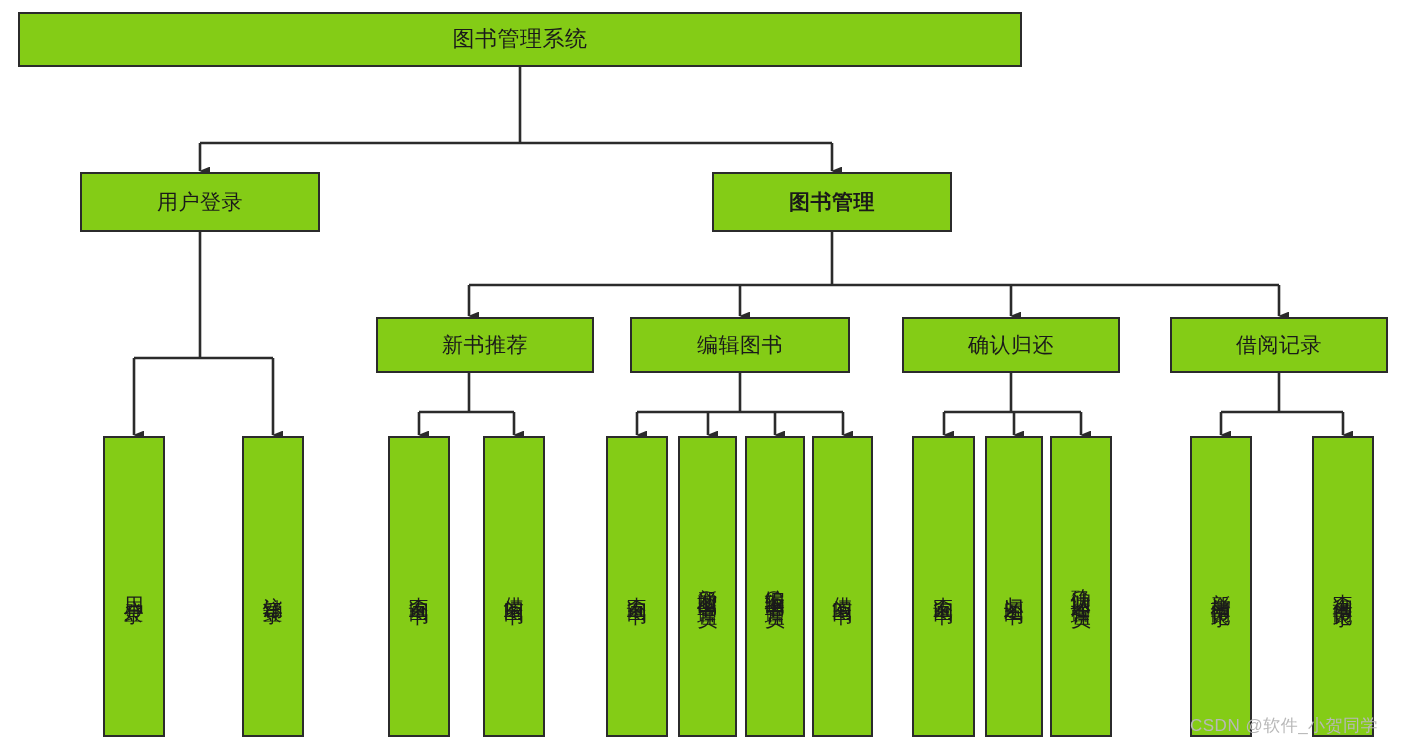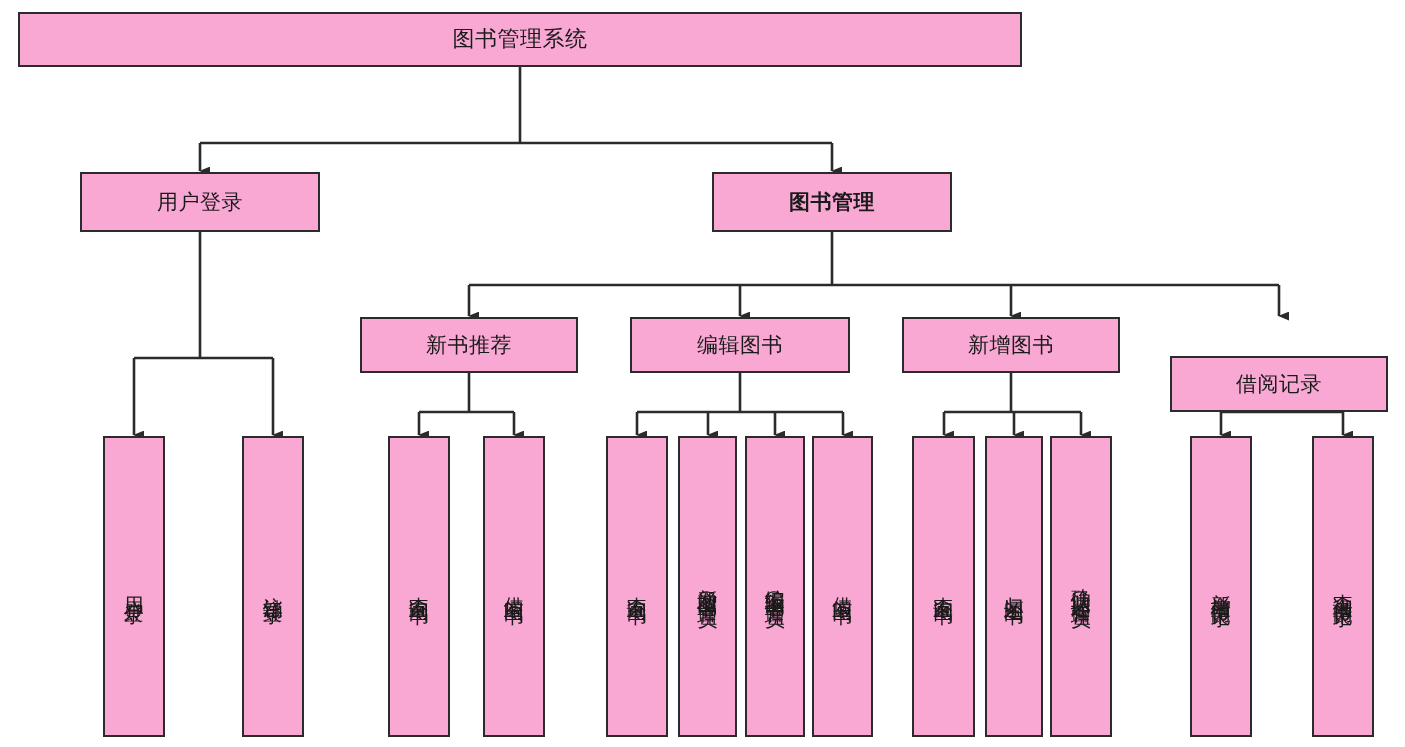--- a/index.html
+++ b/index.html
@@ -21,21 +21,21 @@
     position: absolute;
     left: 0;
     top: 0;
     width: 1405px;
     height: 747px;
     pointer-events: none;
   }
   .node {
     position: absolute;
     box-sizing: border-box;
-    background: #f9a8d4;
+    background: #84cc16;
     border: 2.5px solid #2b2b2b;
     display: flex;
     align-items: center;
     justify-content: center;
     overflow: hidden;
   }
   .node .label {
     color: #1a1a1a;
     font-size: 21px;
     line-height: 1.12;
@@ -110,30 +110,30 @@
   <div id="node-layer">
       <div class="node root" style="left: 18px; top: 12px; width: 1004px; height: 55px;">
         <span class="label">图书管理系统</span>
       </div>
       <div class="node" style="left: 80px; top: 172px; width: 240px; height: 60px;">
         <span class="label">用户登录</span>
       </div>
       <div class="node" style="left: 712px; top: 172px; width: 240px; height: 60px; font-weight: bold;">
         <span class="label">图书管理</span>
       </div>
-      <div class="node" style="left: 360px; top: 317px; width: 218px; height: 56px;">
+      <div class="node" style="left: 376px; top: 317px; width: 218px; height: 56px;">
         <span class="label">新书推荐</span>
       </div>
       <div class="node" style="left: 630px; top: 317px; width: 220px; height: 56px;">
         <span class="label">编辑图书</span>
       </div>
       <div class="node" style="left: 902px; top: 317px; width: 218px; height: 56px;">
-        <span class="label">新增图书</span>
+        <span class="label">确认归还</span>
       </div>
-      <div class="node" style="left: 1170px; top: 317px; width: 218px; height: 56px; margin-top: 39px;">
+      <div class="node" style="left: 1170px; top: 317px; width: 218px; height: 56px;">
         <span class="label">借阅记录</span>
       </div>
       <div class="node vertical" style="left: 103px; top: 436px; width: 62px; height: 301px;">
         <span class="label">用户登录</span>
       </div>
       <div class="node vertical" style="left: 242px; top: 436px; width: 62px; height: 301px;">
         <span class="label">注销登录</span>
       </div>
       <div class="node vertical" style="left: 388px; top: 436px; width: 62px; height: 301px;">
         <span class="label">查询图书</span>
@@ -163,13 +163,14 @@
         <span class="label">确认归还（管理员）</span>
       </div>
       <div class="node vertical" style="left: 1190px; top: 436px; width: 62px; height: 301px;">
         <span class="label">新增借阅记录</span>
       </div>
       <div class="node vertical" style="left: 1312px; top: 436px; width: 62px; height: 301px;">
         <span class="label">查询借阅记录</span>
       </div>
     </div>
 
+  <div class="watermark" style="left:1190px; top:714px;">CSDN @软件_小贺同学</div>
 </div>
 
 </body></html>

